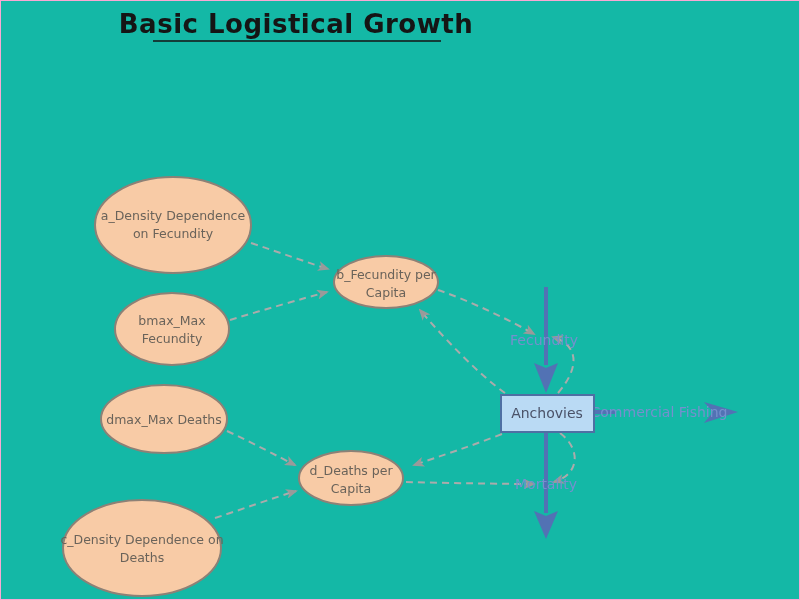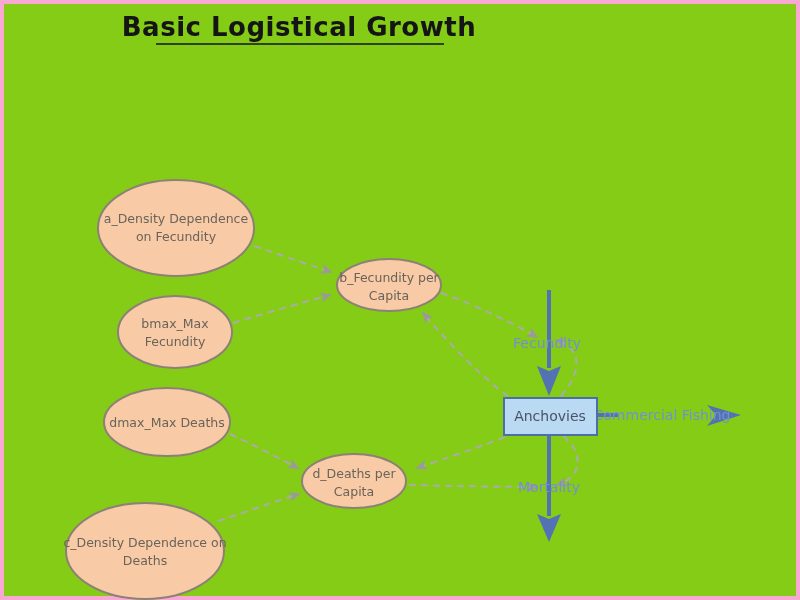--- a/index.html
+++ b/index.html
@@ -1,19 +1,19 @@
 <!DOCTYPE html>
 <html><head>
 <meta charset="utf-8">
 <style>
   html,body{margin:0;padding:0;background:#ffffff;}
   #canvas{
-    width:800px;height:600px;position:relative;background:#84cc16;
+    width:800px;height:600px;position:relative;background:#14b8a6;
     font-family:"DejaVu Sans","Liberation Sans",sans-serif;
-    box-sizing:border-box;border:4px solid #f9a8d4;
+    box-sizing:border-box;border:1px solid #f9a8d4;
   }
   svg{display:block;}
   .connector{fill:none;stroke:#ababab;stroke-width:2;stroke-dasharray:7 5;}
   .flow-line{stroke:#5272b4;stroke-width:4;fill:none;}
   .flow-head{fill:#5272b4;stroke:none;}
   .ellipse-var{fill:#f8cba6;stroke:#8d8176;stroke-width:2;}
   .stock-rect{fill:#badaf4;stroke:#4e6fa3;stroke-width:2;}
   .var-label{fill:#6a635a;font-size:12.5px;text-anchor:middle;}
   .flow-label{fill:#7590ce;font-size:14px;text-anchor:middle;}
   .stock-label{fill:#4a5268;font-size:14px;text-anchor:middle;}

